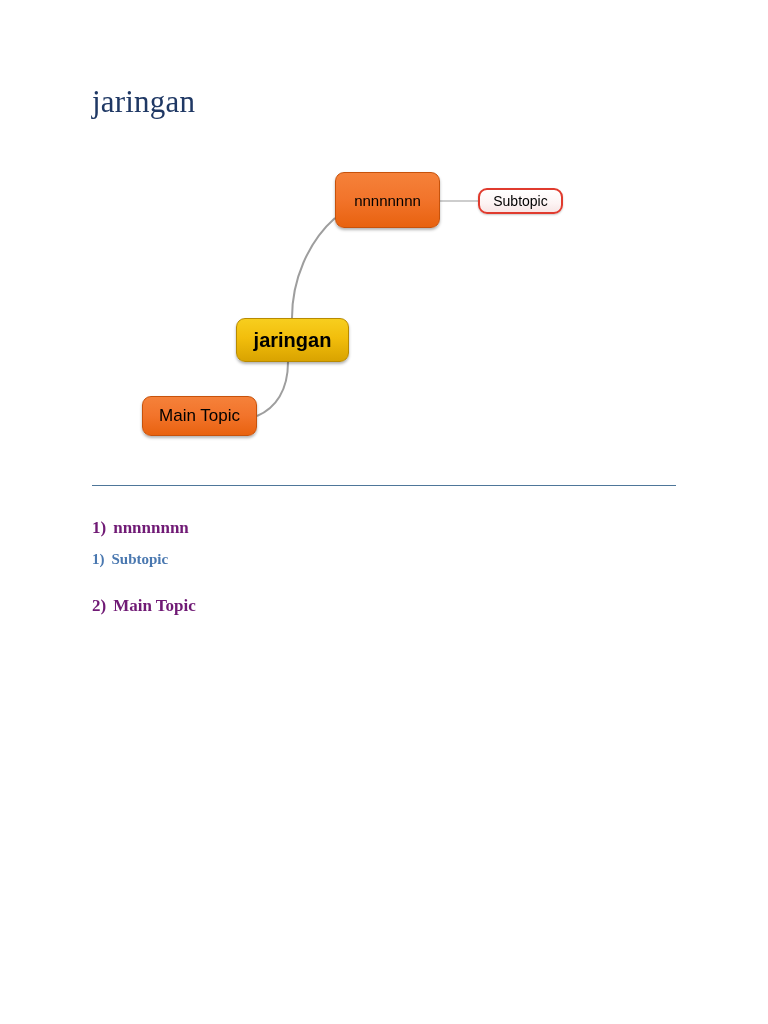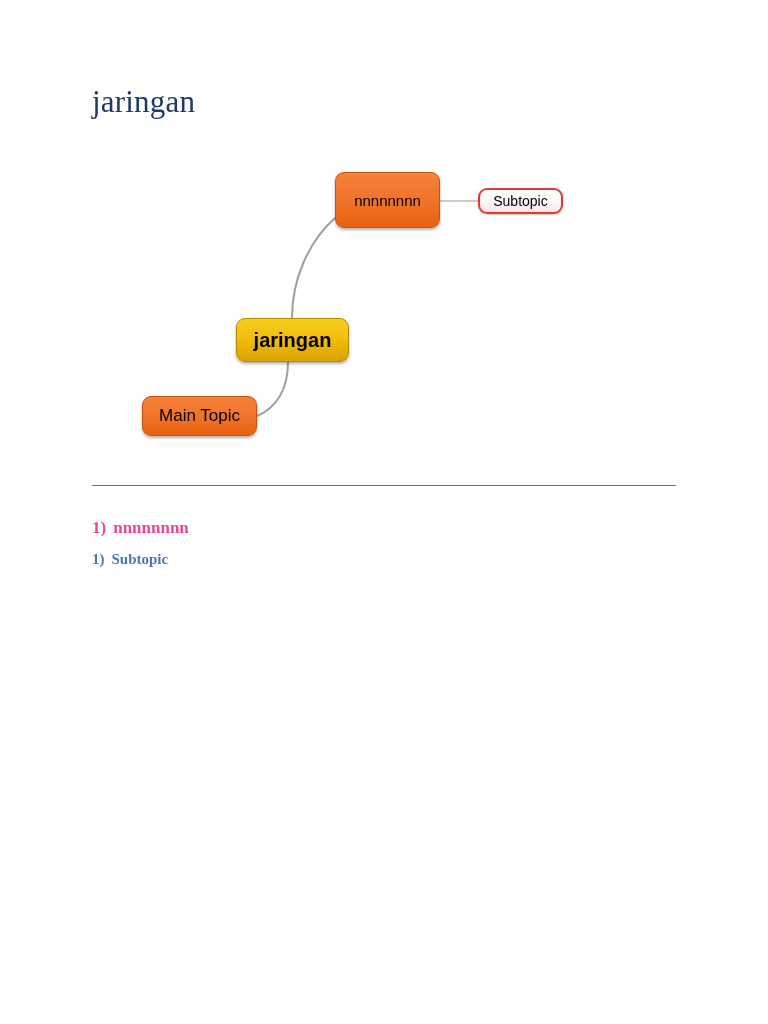--- a/index.html
+++ b/index.html
@@ -138,21 +138,21 @@
     top: 518px;
     width: 590px;
   }
   .outline-item {
     font-family: "Liberation Serif", serif;
     font-weight: bold;
     white-space: nowrap;
   }
   .outline-level1 {
     font-size: 17px;
-    color: #ec4899;
+    color: #701a75;
     margin-bottom: 13px;
   }
   .outline-level2 {
     font-size: 15px;
     color: #4A78B0;
     margin-bottom: 28px;
   }
   .outline-marker {
     display: inline-block;
   }
@@ -198,14 +198,17 @@
 <div class="outline">
 
   <div class="outline-item outline-level1">
     <span class="outline-marker">1)</span><span>nnnnnnnn</span>
   </div>
 
   <div class="outline-item outline-level2">
     <span class="outline-marker">1)</span><span>Subtopic</span>
   </div>
 
+  <div class="outline-item outline-level1">
+    <span class="outline-marker">2)</span><span>Main Topic</span>
+  </div>
 
 </div>
 
 </body></html>

